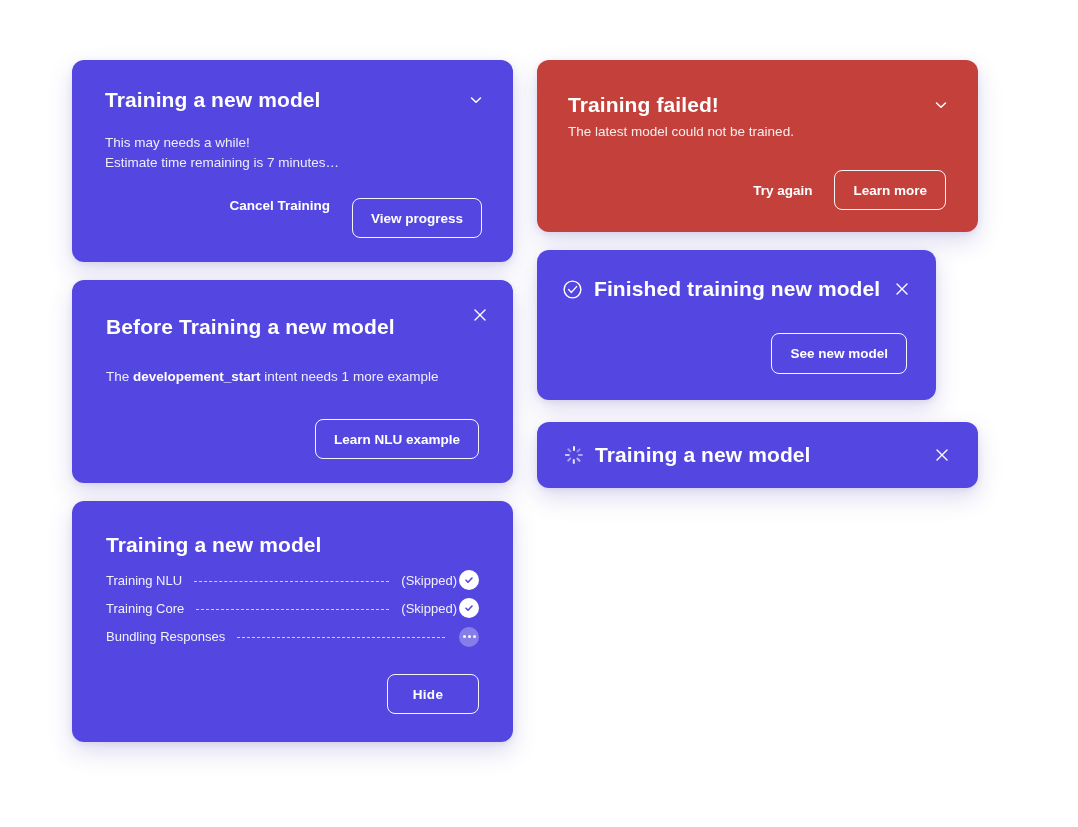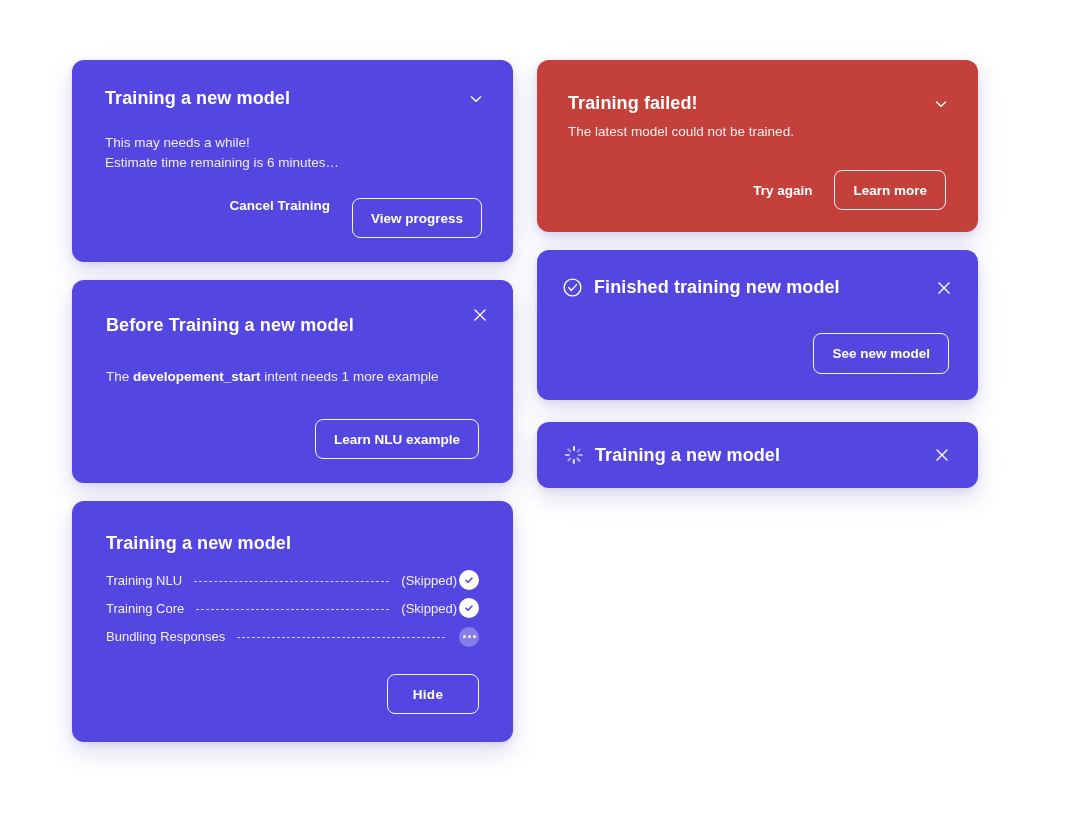--- a/index.html
+++ b/index.html
@@ -27,21 +27,21 @@
     border-radius: 12px;
     box-shadow: 0 10px 24px rgba(70, 60, 170, 0.18),
                 0 2px 6px rgba(70, 60, 170, 0.10);
     box-sizing: border-box;
     color: #ffffff;
   }
   .card.purple { background: #5446E0; }
   .card.red    { background: #C4403A; }
 
   .card-title {
-    font-size: 18px;
+    font-size: 21px;
     font-weight: bold;
     letter-spacing: 0.1px;
     color: #ffffff;
   }
   .card-body {
     font-size: 13.5px;
     line-height: 20px;
     color: rgba(255,255,255,0.90);
     font-weight: normal;
   }
@@ -141,21 +141,21 @@
   #card-before-training .body {
     position: absolute; left: 34px; top: 87px;
   }
   #card-before-training .actions {
     position: absolute; right: 34px; bottom: 24px;
   }
   #card-before-training .actions .btn-outline { height: 40px; }
 
   
   #card-finished-training {
-    left: 537px; top: 250px; width: 441px; height: 150px;
+    left: 537px; top: 250px; width: 399px; height: 150px;
   }
   #card-finished-training .hdr {
     position: absolute; left: 25px; top: 27px; right: 25px;
     display: flex; align-items: center; justify-content: space-between;
   }
   #card-finished-training .hdr-left {
     display: flex; align-items: center; gap: 11px;
   }
   #card-finished-training .actions {
     position: absolute; right: 29px; bottom: 26px;
@@ -251,21 +251,21 @@
     <div class="hdr">
       <div class="card-title">Training a new model</div>
       <button class="icon-btn" aria-label="collapse">
         <svg width="18" height="18" viewBox="0 0 18 18" fill="none">
           <path d="M4.5 7 L9 11.3 L13.5 7" stroke="#ffffff" stroke-width="1.5" stroke-linecap="round" stroke-linejoin="round"></path>
         </svg>
       </button>
     </div>
     <div class="body card-body">
       <div>This may needs a while!</div>
-      <div>Estimate time remaining is 6 minutes…</div>
+      <div>Estimate time remaining is 7 minutes…</div>
     </div>
     <div class="actions">
       <button class="btn-text">Cancel Training</button>
       <button class="btn-outline">View progress</button>
     </div>
   </div>
 
   <div class="card red" id="card-training-failed">
     <div class="hdr">
       <div class="card-title">Training failed!</div>

